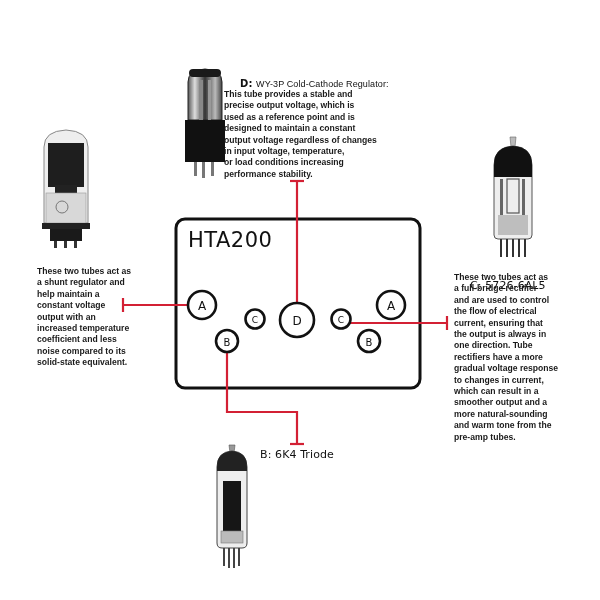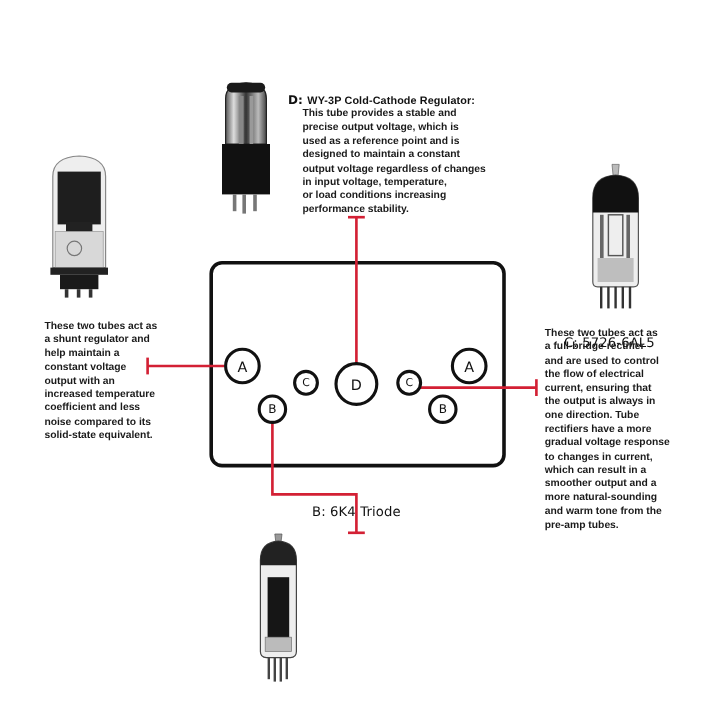--- a/index.html
+++ b/index.html
@@ -3,21 +3,21 @@
   <meta charset="utf-8">
   <style>
     html, body { margin: 0; padding: 0; background: #ffffff; }
     body { width: 600px; height: 600px; position: relative; overflow: hidden;
            font-family: "DejaVu Sans", "Liberation Sans", sans-serif; color: #111; }
     .canvas { position: absolute; left: 0; top: 0; width: 600px; height: 600px; }
     .desc { position: absolute; font-family: "Liberation Sans", sans-serif; font-weight: bold;
             font-size: 8.6px; line-height: 11.4px; color: #1a1a1a; white-space: pre-line; }
     .title { position: absolute; font-family: "DejaVu Sans", sans-serif; font-size: 11px;
              color: #111; white-space: nowrap; letter-spacing: 0.1px; }
-    .title-small { font-family: "Liberation Sans", sans-serif; font-weight: bold; font-size: 9px; }
+    .title-small { font-family: "Liberation Sans", sans-serif; font-weight: normal; font-size: 9px; }
     .title-d-letter { font-family: "DejaVu Sans", sans-serif; font-weight: bold; font-size: 10px; }
     .box-title { position: absolute; font-family: "DejaVu Sans", sans-serif; font-size: 21px;
                  color: #111; letter-spacing: 0.5px; }
     .svg-layer { position: absolute; left: 0; top: 0; }
     .tube { position: absolute; }
   </style>
 </head>
 <body>
 
 <div class="canvas">
@@ -54,20 +54,21 @@
       <text x="202" y="306" font-size="12">A</text>
       <text x="227" y="342" font-size="10">B</text>
       <text x="255" y="320" font-size="9">C</text>
       <text x="297" y="321" font-size="12">D</text>
       <text x="341" y="320" font-size="9">C</text>
       <text x="391" y="306" font-size="12">A</text>
       <text x="369" y="342" font-size="10">B</text>
     </g>
   </svg>
 
+  <div class="box-title" style="left:188px; top:228px;">HTA200</div>
 
   <svg class="tube" style="left:180px; top:60px;" width="50" height="130">
     <defs>
       <linearGradient id="glassD" x1="0" x2="1">
         <stop offset="0" stop-color="#555"></stop>
           <stop offset="0.2" stop-color="#ddd"></stop>
         <stop offset="0.5" stop-color="#333"></stop>
           <stop offset="0.8" stop-color="#bbb"></stop>
           <stop offset="1" stop-color="#444"></stop>
       </linearGradient>
@@ -119,21 +120,21 @@
     <rect x="11" y="105" width="2" height="18" fill="#444"></rect>
     <rect x="16" y="105" width="2" height="20" fill="#444"></rect>
     <rect x="21" y="105" width="2" height="20" fill="#444"></rect>
     <rect x="26" y="105" width="2" height="18" fill="#444"></rect>
   </svg>
 
   <div class="title" style="left:240px; top:77px;">
     <span class="title-d-letter">D:</span>
     <span class="title-small">WY-3P Cold-Cathode Regulator:</span>
   </div>
-  <div class="desc" style="left:252px; top:89px;">This tube provides a stable and
+  <div class="desc" style="left:224px; top:89px;">This tube provides a stable and
 precise output voltage, which is
 used as a reference point and is
 designed to maintain a constant
 output voltage regardless of changes
 in input voltage, temperature,
 or load conditions increasing
 performance stability.</div>
 
   <div class="desc" style="left:37px; top:266px;">These two tubes act as
 a shunt regulator and
@@ -155,15 +156,15 @@
 one direction. Tube
 rectifiers have a more
 gradual voltage response
 to changes in current,
 which can result in a
 smoother output and a
 more natural-sounding
 and warm tone from the
 pre-amp tubes.</div>
 
-  <div class="title" style="left:260px; top:420px;">B: 6K4 Triode</div>
+  <div class="title" style="left:260px; top:448px;">B: 6K4 Triode</div>
 
 </div>
 
 </body></html>

